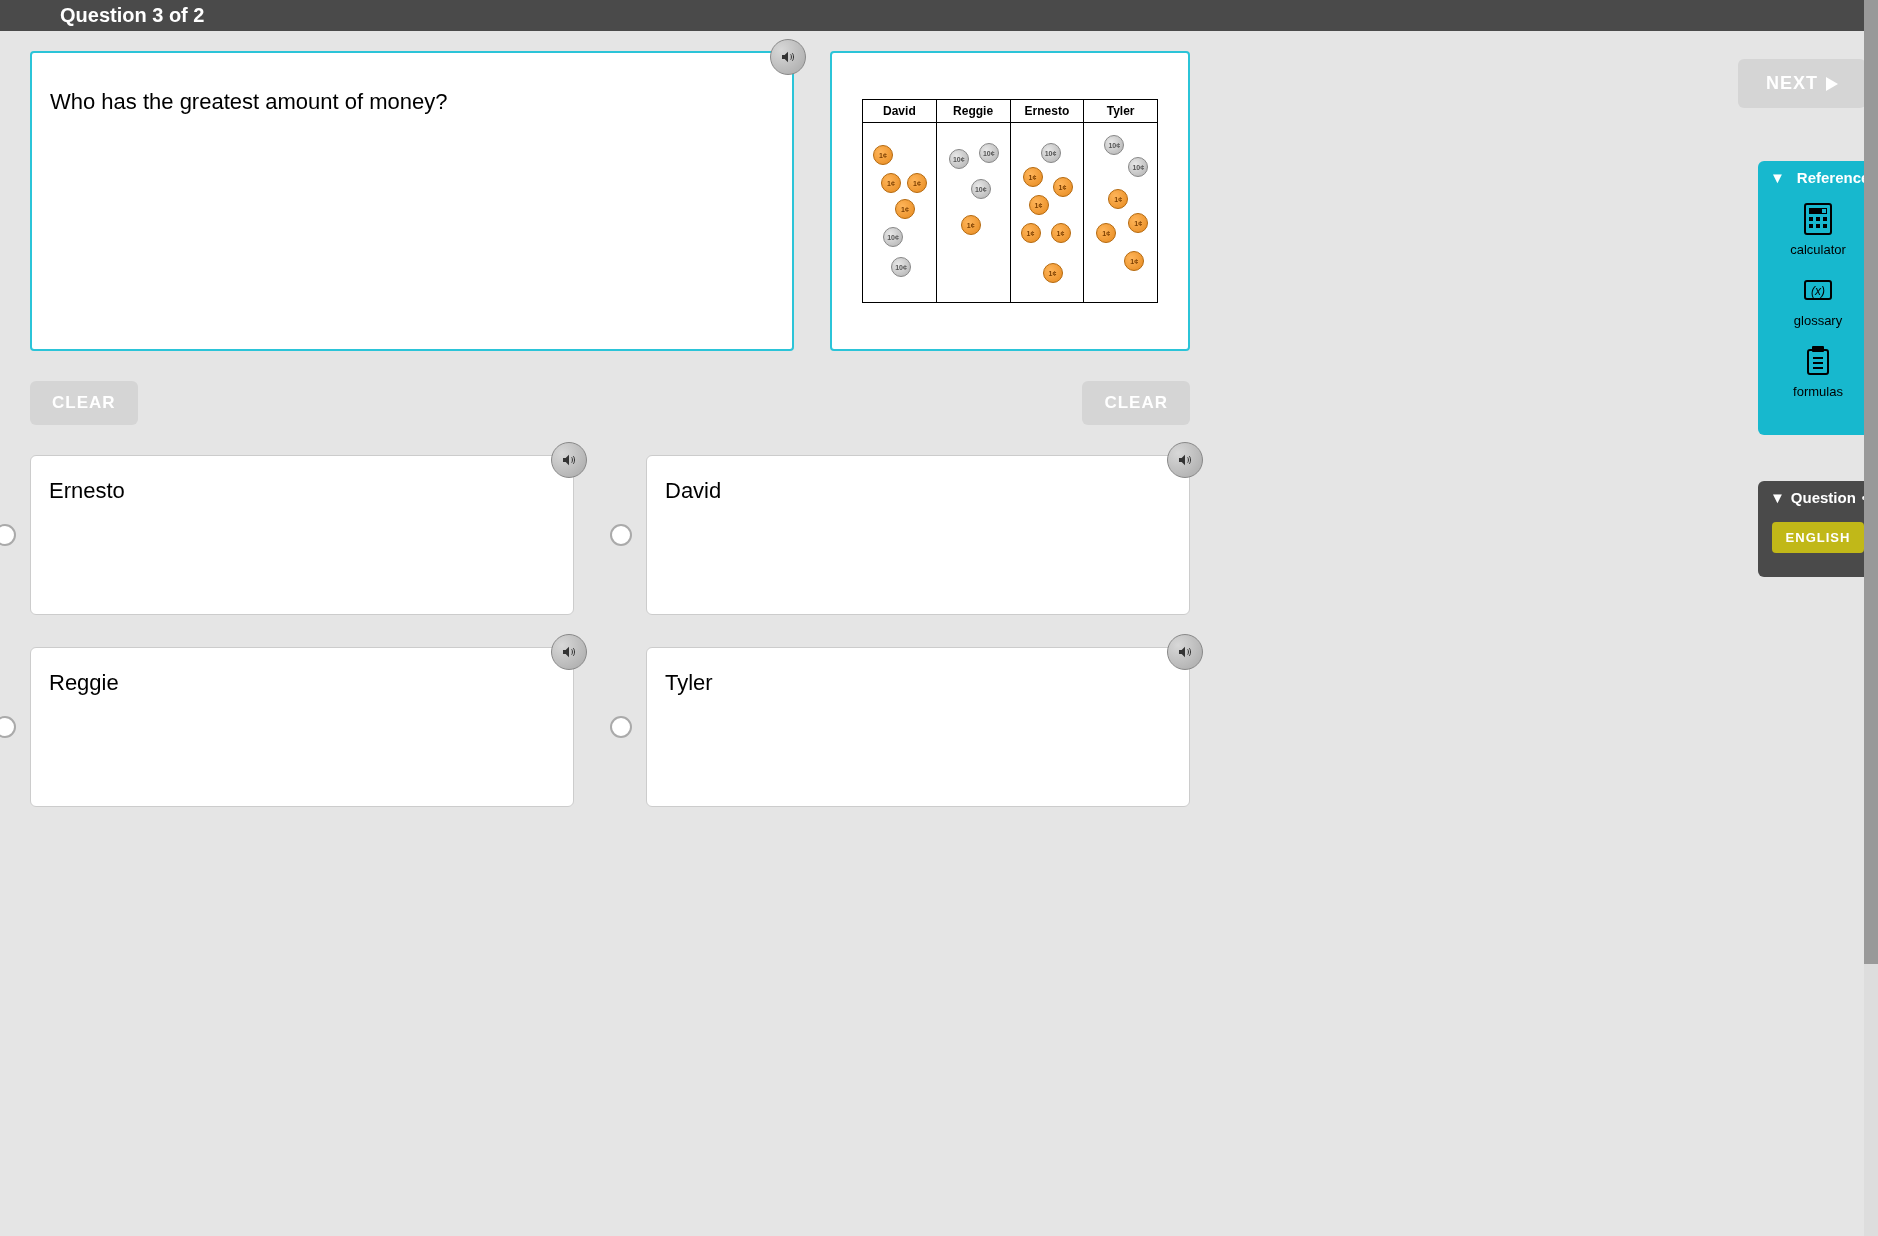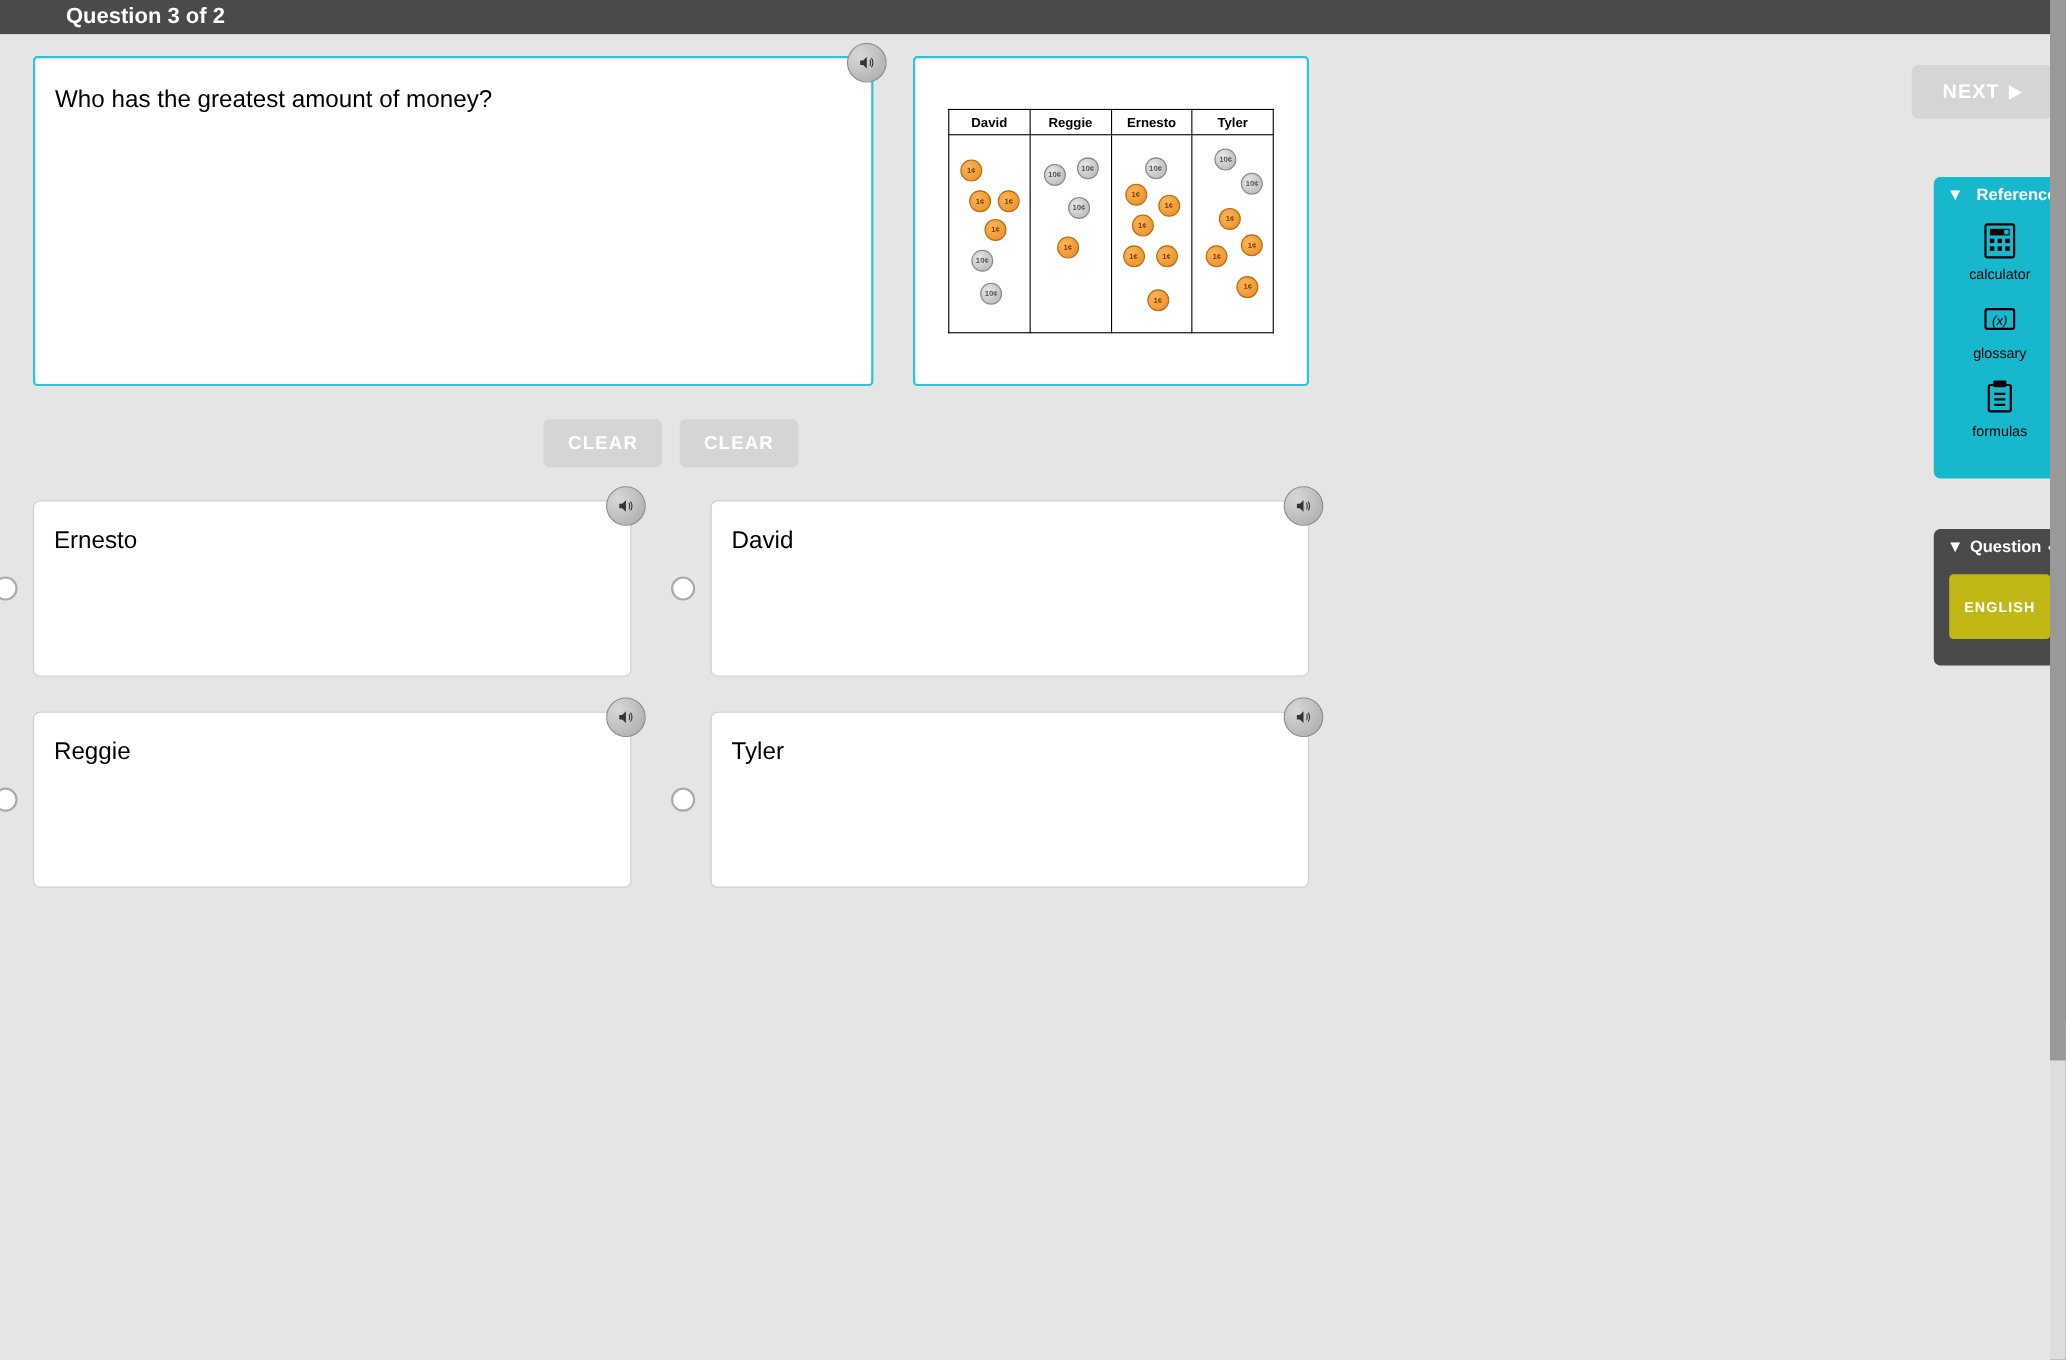--- a/index.html
+++ b/index.html
@@ -27,21 +27,21 @@
 .top-row {
   display: flex;
   gap: 36px;
   margin-bottom: 30px;
 }
 .question-box {
   flex: 1;
   background: #fff;
   border: 2px solid #2bc4d8;
   border-radius: 4px;
-  padding: 24px 18px;
+  padding: 36px 18px;
   position: relative;
   min-height: 300px;
   font-size: 22px;
 }
 .audio-btn {
   position: absolute;
   top: -14px;
   right: -14px;
   width: 36px;
   height: 36px;
@@ -98,21 +98,21 @@
   color: #7a3e00;
   border: 1px solid #b56a10;
 }
 .coin.dime {
   background: radial-gradient(circle at 35% 35%, #e8e8e8, #b0b0b0);
   color: #555;
   border: 1px solid #888;
 }
 .action-row {
   display: flex;
-  justify-content: center;
+  justify-content: space-between;
   gap: 16px;
   margin-right: 0;
   width: 1160px;
 }
 .action-btn {
   background: #d5d5d5;
   color: #fff;
   border: none;
   border-radius: 6px;
   padding: 12px 22px;
@@ -211,21 +211,21 @@
 }
 .tool-icon {
   width: 34px;
   height: 34px;
 }
 .lang-btn {
   background: #c1b818;
   color: #fff;
   border: none;
   border-radius: 4px;
-  padding: 22px 14px;
+  padding: 8px 14px;
   font-size: 13px;
   font-weight: bold;
   letter-spacing: 1px;
   cursor: pointer;
   display: block;
   margin: 16px auto 4px;
 }
 .scrollbar {
   position: fixed;
   right: 0;

